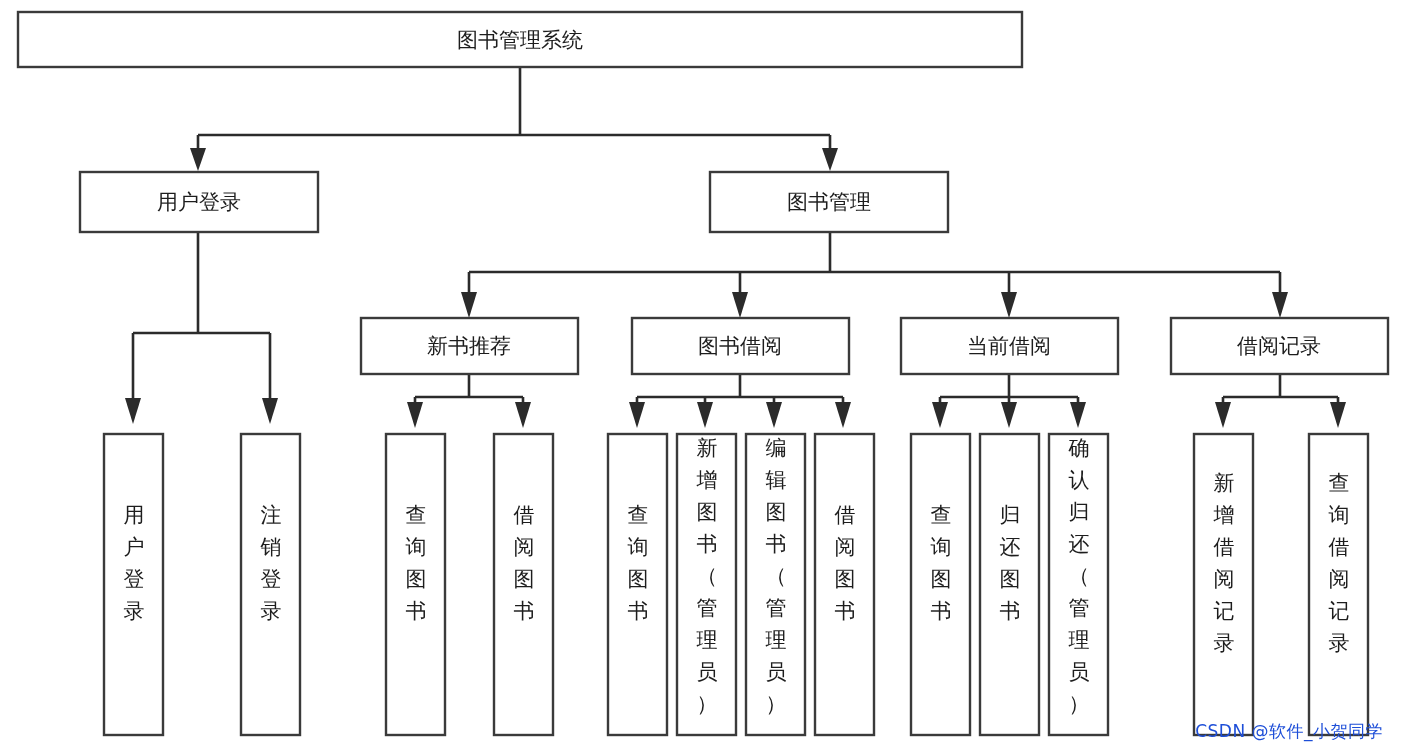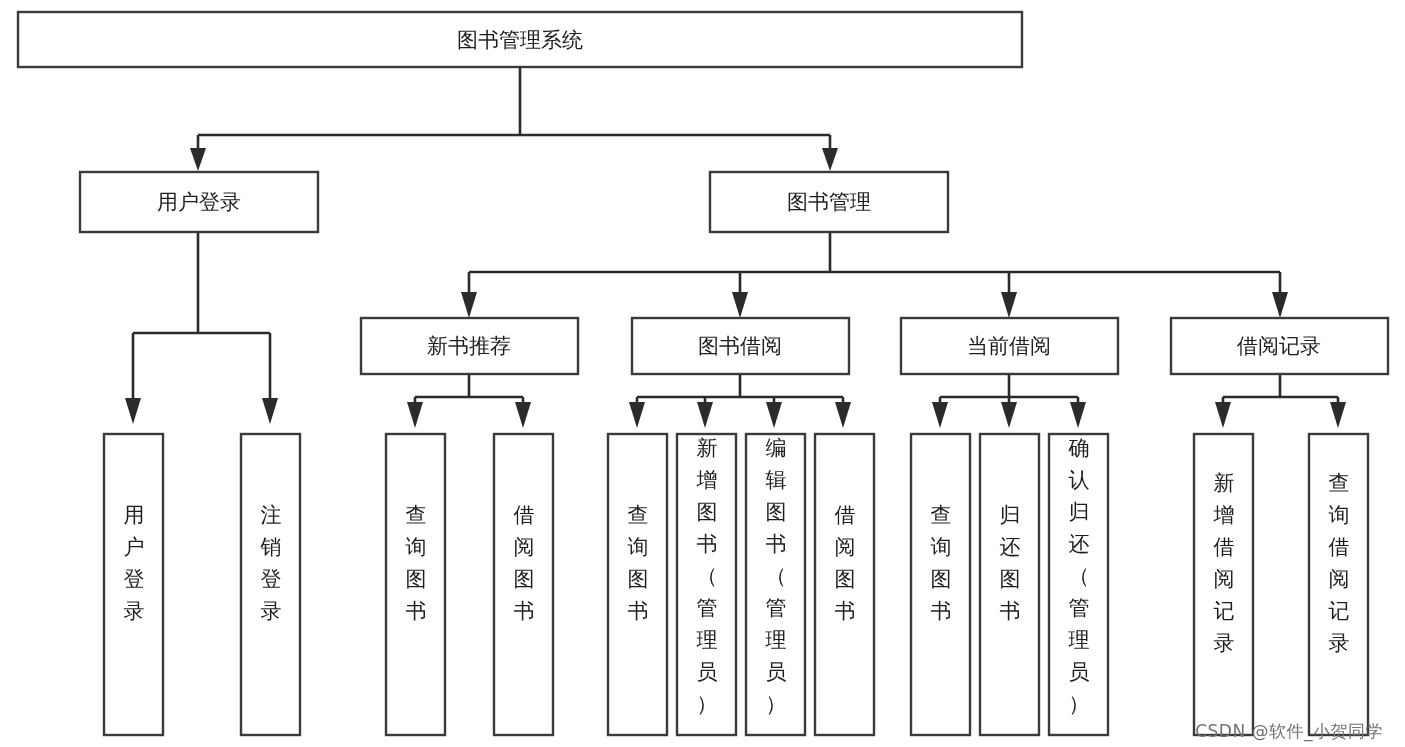--- a/index.html
+++ b/index.html
@@ -52,21 +52,21 @@
     font-size: 21px;
     fill: #1d1d1d;
     text-anchor: middle;
   }
   .watermark {
     position: absolute;
     right: 8px;
     bottom: 4px;
     font-family: "DejaVu Sans", "Liberation Sans", sans-serif;
     font-size: 17px;
-    color: #737373;
+    color: #1d4ed8;
     letter-spacing: 0.5px;
     white-space: nowrap;
     pointer-events: none;
   }
 </style>
 </head>
 <body>
 
 <div id="canvas">
 

